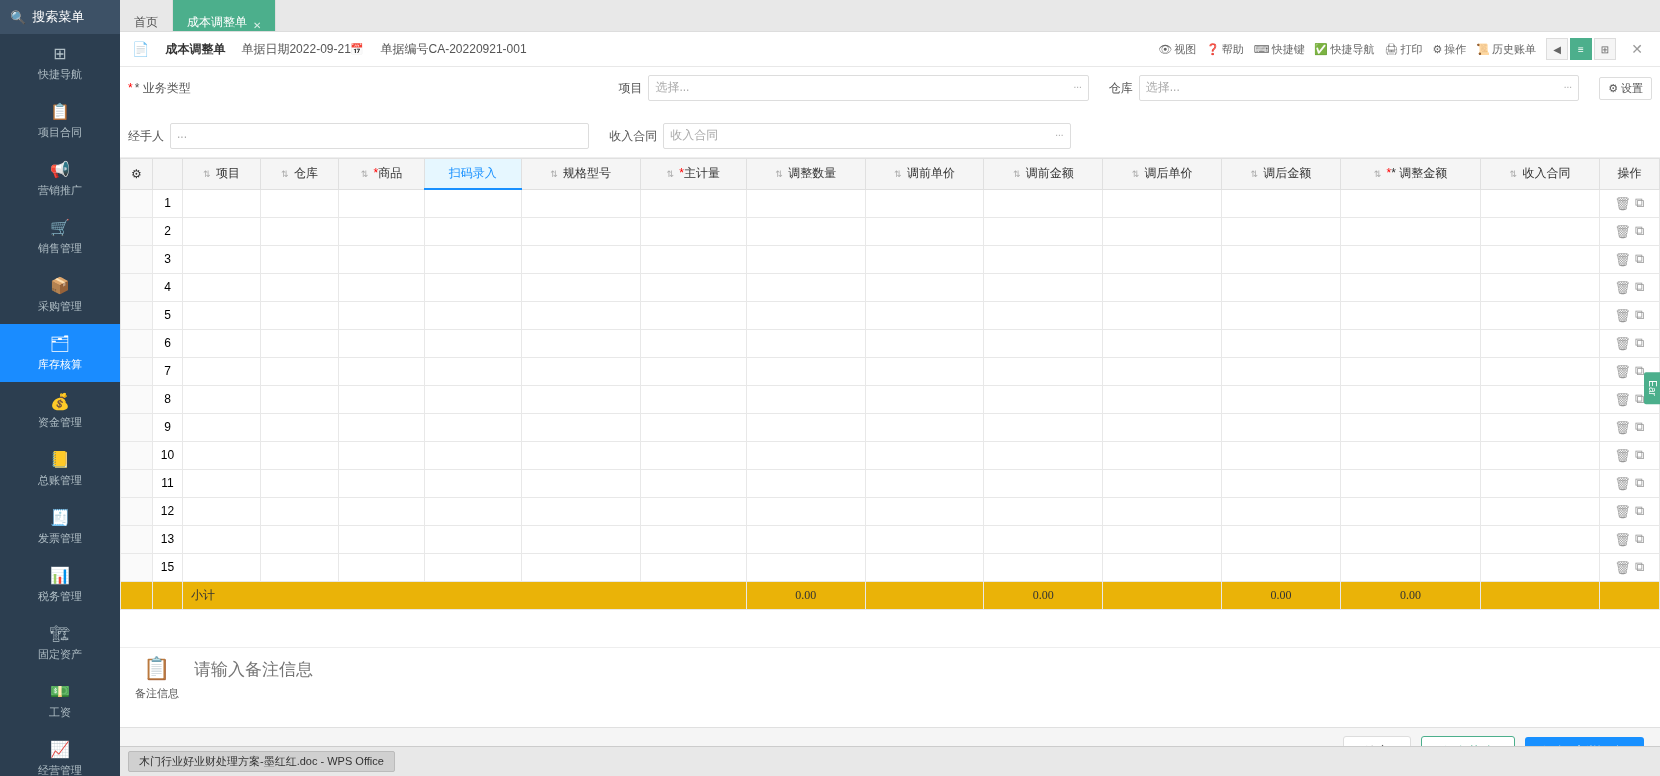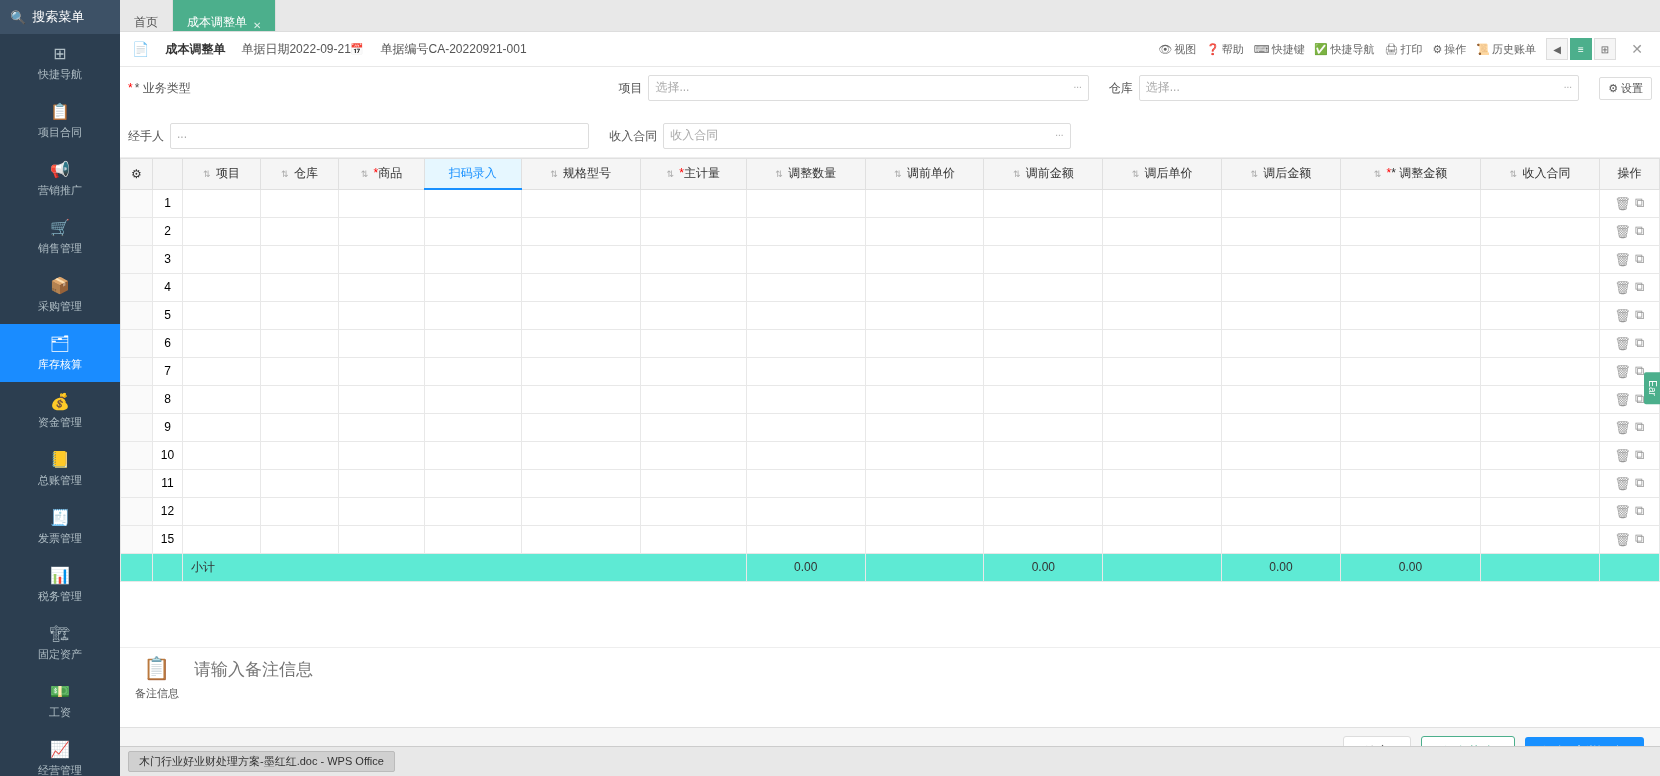--- a/index.html
+++ b/index.html
@@ -252,23 +252,24 @@
     }
     .action-th { width: 60px; }
     .action-cell {
       display: flex;
       align-items: center;
       justify-content: center;
       gap: 4px;
     }
     .action-cell span { cursor: pointer; color: #999; font-size: 13px; }
     .subtotal-row td {
-      background: #5eead4;
+      background: #eab308;
       font-weight: normal;
       color: #333;
+      font-family: Liberation Serif, serif;
     }
     .subtotal-label { text-align: left; padding-left: 8px; }
 
     
     .remark-area {
       border-top: 1px solid #eee;
       padding: 8px 12px;
       display: flex;
       align-items: flex-start;
       gap: 12px;
@@ -872,20 +873,43 @@
               <td></td>
               <td>
                 <div class="action-cell">
                   <span title="删除">🗑</span>
                   <span title="复制">⧉</span>
                 </div>
               </td>
             </tr>
             <tr class="row-num">
               <td></td>
+              <td>13</td>
+              <td></td>
+              <td></td>
+              <td></td>
+              <td></td>
+              <td></td>
+              <td></td>
+              <td></td>
+              <td></td>
+              <td></td>
+              <td></td>
+              <td></td>
+              <td></td>
+              <td></td>
+              <td>
+                <div class="action-cell">
+                  <span title="删除">🗑</span>
+                  <span title="复制">⧉</span>
+                </div>
+              </td>
+            </tr>
+            <tr class="row-num">
+              <td></td>
               <td>15</td>
               <td></td>
               <td></td>
               <td></td>
               <td></td>
               <td></td>
               <td></td>
               <td></td>
               <td></td>
               <td></td>

